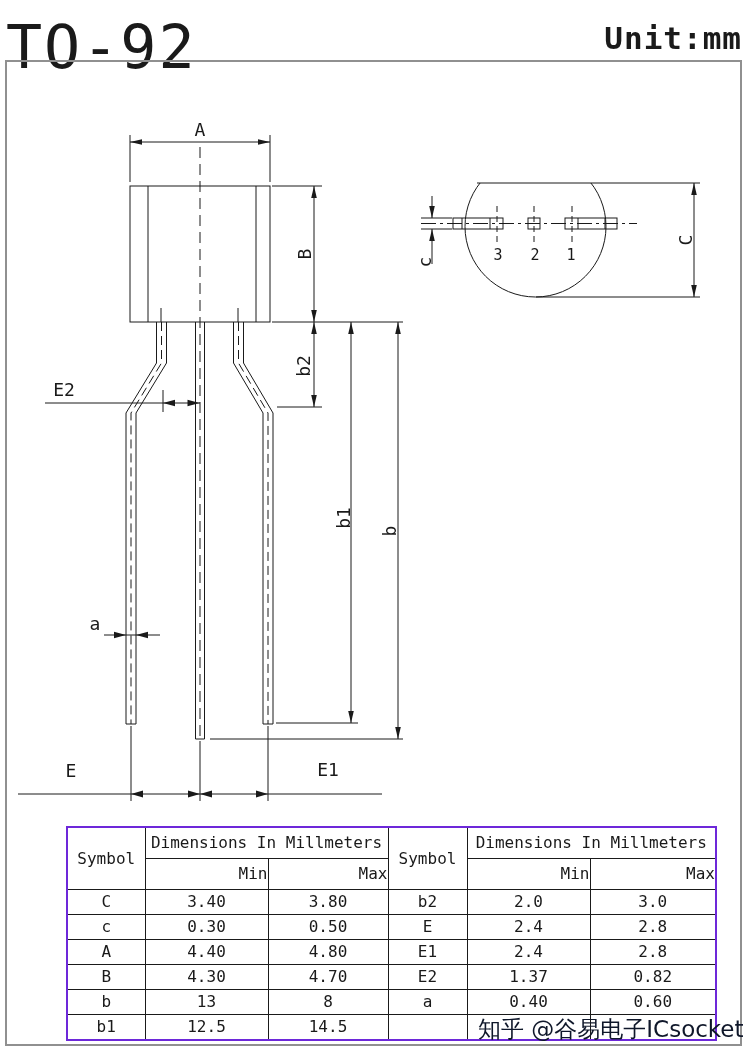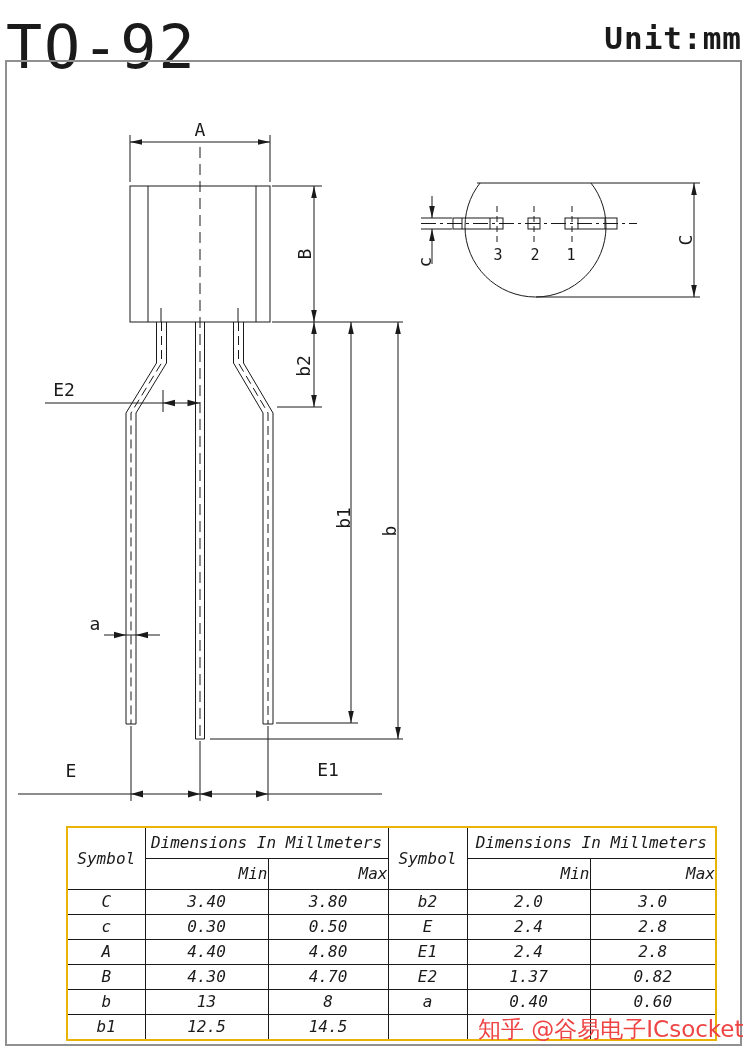--- a/index.html
+++ b/index.html
@@ -11,26 +11,26 @@
         letter-spacing:1px;white-space:nowrap;}
   .frame{position:absolute;left:5px;top:60px;width:737px;height:986px;
          border:2px solid #909090;box-sizing:border-box;}
   svg.drawing{position:absolute;left:0;top:0;}
   table.dim{position:absolute;left:66px;top:826px;width:649px;
             border-collapse:collapse;table-layout:fixed;
             font-size:16px;line-height:1;}
   table.dim th, table.dim td{border:1px solid #1a1a1a;font-weight:400;
             text-align:center;vertical-align:middle;padding:0;
             white-space:nowrap;overflow:hidden;}
-  table.dim{border:2px solid #eab308;font-style:italic;}
+  table.dim{border:2px solid #6d28d9;}
   tr.hdr1 th{height:30px;}
   tr.hdr2 th{height:30px;text-align:right;}
   tr.datarow td{height:24px;}
   .watermark{position:absolute;left:478px;top:1014px;font-size:23px;
-             color:#ef4444;font-family:"DejaVu Sans", sans-serif;
+             color:#0f172a;font-family:"DejaVu Sans", sans-serif;
              white-space:nowrap;z-index:5;}
 </style>
 </head>
 <body>
 
 <div class="title">TO-92</div>
 <div class="unit">Unit:mm</div>
 <div class="frame"></div>
 
 <svg class="drawing" width="750" height="1061" viewBox="0 0 750 1061">

